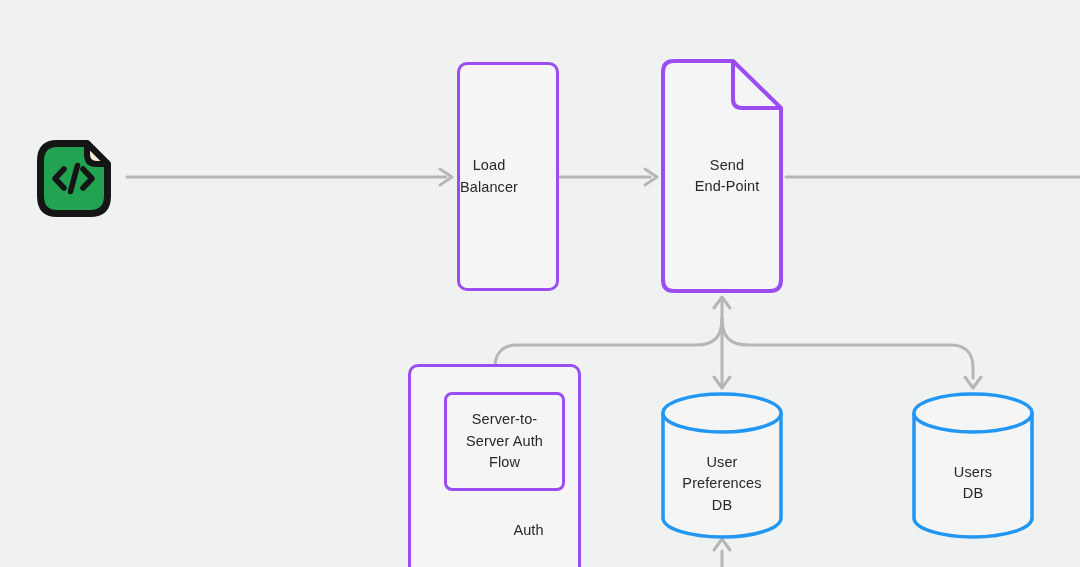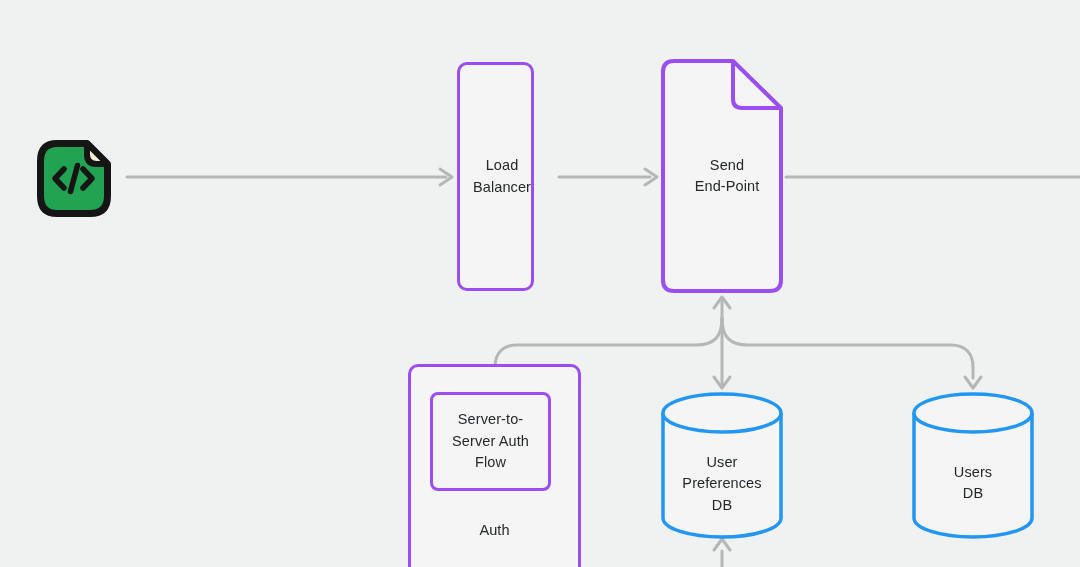--- a/index.html
+++ b/index.html
@@ -13,25 +13,25 @@
     font-size:14.5px;line-height:21.5px;color:#26292b;text-align:center;
     white-space:pre-line;letter-spacing:0.1px;
   }
   .cover{position:absolute;inset:0;display:flex;align-items:center;justify-content:center;}
   .pbox{
     border:3.5px solid #9b4df2;border-radius:10px;background:#f4f5f4;
     box-sizing:border-box;
   }
   #connectors{position:absolute;left:0;top:0;}
   #codefile{left:36px;top:139px;width:76px;height:79px;}
-  #loadbalancer{left:457px;top:62px;width:77px;height:229px;display:flex;align-items:center;justify-content:flex-end;}
+  #loadbalancer{left:457px;top:62px;width:102px;height:229px;display:flex;align-items:center;justify-content:flex-start;}
   #sendendpoint{left:661px;top:59px;width:132px;height:234px;}
   #authgroup{left:408px;top:364px;width:173px;height:225px;}
-  #serverauth{left:19px;top:25px;width:121px;height:99px;border-width:3px;border-radius:8px;}
-  #authlabel{left:0;top:153px;width:100%;}
+  #serverauth{left:33px;top:25px;width:121px;height:99px;border-width:3px;border-radius:8px;}
+  #authlabel{left:0;top:153px;width:100%;padding-left:34px;}
   #userprefsdb{left:661px;top:392px;width:122px;height:152px;}
   #userprefsdb .cover{padding-top:32px;box-sizing:border-box;}
   #usersdb{left:912px;top:392px;width:122px;height:152px;text-decoration:underline;}
   #usersdb .cover{padding-top:30px;box-sizing:border-box;}
 </style>
 </head>
 <body>
 
 <div class="canvas">
 

